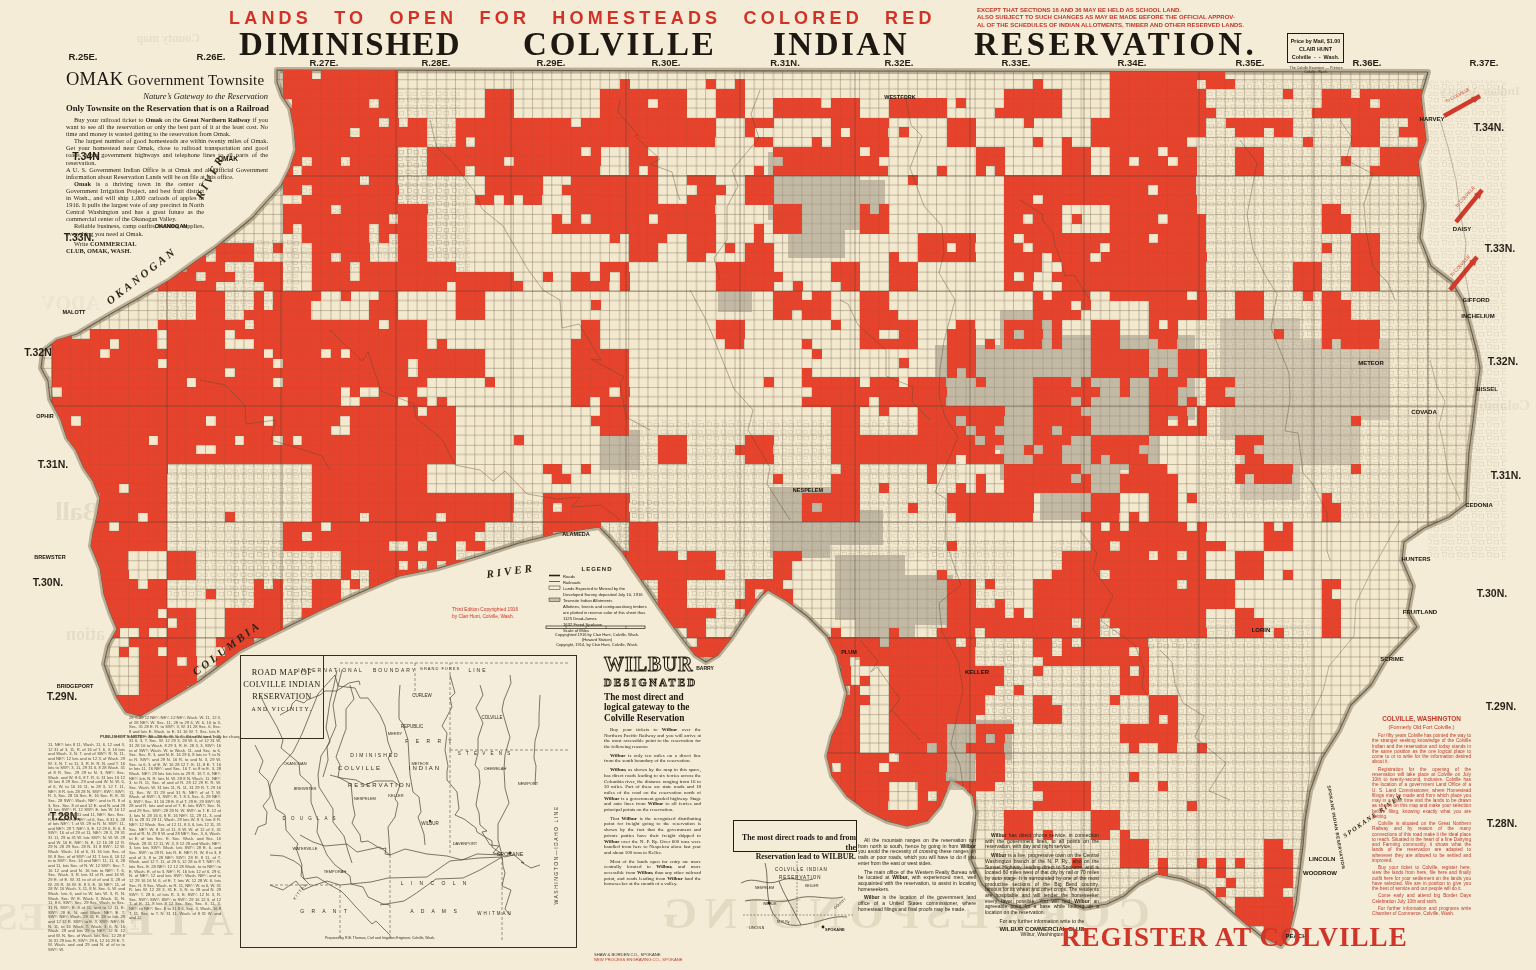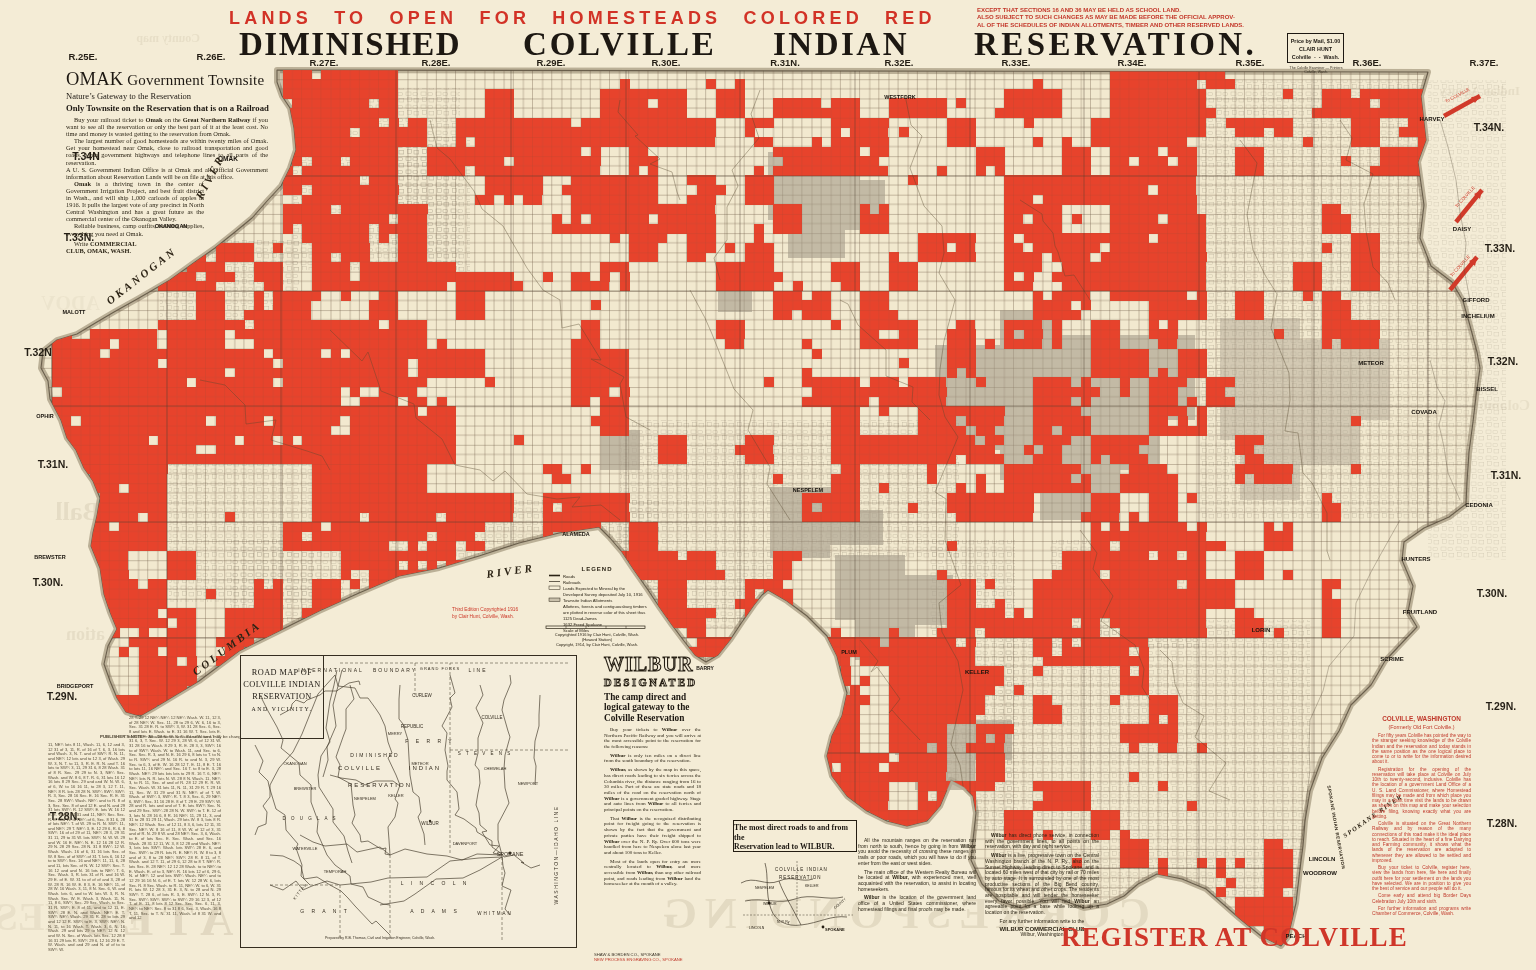--- a/index.html
+++ b/index.html
@@ -212,21 +212,21 @@
     <span class="abs" style="left:239px">DIMINISHED</span>
     <span class="abs" style="left:523px;letter-spacing:2.8px">COLVILLE</span>
     <span class="abs" style="left:773px;letter-spacing:2.5px">INDIAN</span>
     <span class="abs" style="left:974px;letter-spacing:3.4px">RESERVATION.</span>
   </div>
 <div class="abs" style="left:977px;top:7px;width:290px;font-size:6px;line-height:7.3px;font-weight:bold;color:#c3372a">EXCEPT THAT SECTIONS 16 AND 36 MAY BE HELD AS SCHOOL LAND.<br>ALSO SUBJECT TO SUCH CHANGES AS MAY BE MADE BEFORE THE OFFICIAL APPROV-<br>AL OF THE SCHEDULES OF INDIAN ALLOTMENTS, TIMBER AND OTHER RESERVED LANDS.</div>
 <div class="abs tb" style="left:1287px;top:33px;width:57px;height:30px;border:1.6px solid #1d1812;text-align:center;font-weight:bold;font-size:5.4px;line-height:8.4px;padding-top:2.5px">Price by Mail, $1.00<br>CLAIR HUNT<br>Colville &nbsp;-&nbsp; - &nbsp;Wash.</div>
 <div class="abs" style="left:1287px;top:66px;width:58px;font-size:3.6px;line-height:4.2px;color:#3a3226;text-align:center">The Colville Examiner — Printers<br>Colville, Wash.</div>
 <div class="abs ser tb" style="left:66px;top:69px;width:202px">
     <div style="font-size:15px;letter-spacing:0.2px;white-space:nowrap"><span style="font-size:18.5px">OMAK</span> Government Townsite</div>
-    <div style="font-size:8.5px;text-align:left;margin-top:1px">Nature’s Gateway to the Reservation</div>
+    <div style="font-style:italic;font-size:8.5px;text-align:right;margin-top:1px">Nature’s Gateway to the Reservation</div>
     <div style="font-weight:bold;font-size:8.7px;margin-top:2px;white-space:nowrap">Only Townsite on the Reservation that is on a Railroad</div>
     <div class="j" style="font-size:6.4px;line-height:7.1px;margin-top:3px;color:#2c2516">
       <div style="text-indent:8px">Buy your railroad ticket to <b>Omak</b> on the <b>Great Northern Railway</b> if you want to see all the reservation or only the best part of it at the least cost.  No time and money is wasted getting to the reservation from Omak.</div>
       <div style="text-indent:8px">The largest number of good homesteads are within twenty miles of Omak. Get your homestead near Omak, close to railroad transportation and good roads.  Main government highways and telephone lines to all parts of the reservation.</div>
       <div>A U. S. Government Indian Office is at Omak and all Official Government information about Reservation Lands will be on file at this office.</div>
     </div>
     <div class="j" style="font-size:6.4px;line-height:7.1px;width:138px;color:#2c2516">
       <div style="text-indent:8px"><b>Omak</b> is a thriving town in the center of Government Irrigation Project, and best fruit district in Wash., and will ship 1,000 carloads of apples in 1916.  It pulls the largest vote of any precinct in North Central Washington and has a great future as the commercial center of the Okanogan Valley.</div>
       <div style="text-indent:8px">Reliable business, camp outfits, building supplies, everything you need at Omak.</div>
       <div style="margin-top:3px;text-indent:8px">Write <b>COMMERCIAL</b></div>
@@ -319,30 +319,30 @@
       <text x="318" y="200" font-size="5" letter-spacing="1.5" transform="rotate(-90 318 200)" text-anchor="middle">WASHINGTON—IDAHO LINE</text>
       <text x="55" y="245" font-size="4" transform="rotate(-52 55 245)">K I T T A S</text>
     </g>
     <circle cx="270" cy="198" r="1.6" fill="#352d20"></circle>
     <circle cx="190" cy="166" r="1.2" fill="#352d20"></circle>
     <text x="85" y="284" font-size="3.5" fill="#352d20">Prepared by R.B. Thomas, Civil and Irrigation Engineer, Colville, Wash.</text>
   </svg>
 <div class="abs ser" style="left:604px;top:653px;width:97px">
     <div style="font-weight:bold;font-size:20px;letter-spacing:1px;color:#f4eddb;-webkit-text-stroke:1.1px #241d12">WILBUR</div>
     <div style="font-weight:bold;font-size:10.5px;letter-spacing:2.5px;color:#f4eddb;-webkit-text-stroke:0.9px #241d12;margin-top:1px">DESIGNATED</div>
-    <div class="tb" style="font-weight:bold;font-size:9.3px;line-height:10.3px;margin-top:4px">The camp direct and logical gateway to the Colville Reservation</div>
+    <div class="tb" style="font-weight:bold;font-size:9.3px;line-height:10.3px;margin-top:4px">The most direct and logical gateway to the Colville Reservation</div>
     <div class="j" style="font-size:5px;line-height:5.7px;margin-top:4px;color:#2c2516">
       <div style="text-indent:6px">Buy your tickets to <b>Wilbur</b> over the Northern Pacific Railway and you will arrive at the most accessible point to the reservation for the following reasons:</div>
       <div style="text-indent:6px;margin-top:3px"><b>Wilbur</b> is only ten miles on a direct line from the south boundary of the reservation.</div>
       <div style="text-indent:6px;margin-top:3px"><b>Wilbur,</b> as shown by the map in this space, has direct roads leading to six ferries across the Columbia river, the distance ranging from 16 to 30 miles.  Part of these are state roads and 18 miles of the road on the reservation north of <b>Wilbur</b> is a government graded highway.  Stage and auto lines from <b>Wilbur</b> to all ferries and principal points on the reservation.</div>
       <div style="text-indent:6px;margin-top:3px">That <b>Wilbur</b> is the recognized distributing point for freight going to the reservation is shown by the fact that the government and private parties have their freight shipped to <b>Wilbur</b> over the N. P. Ry.  Over 600 tons were handled from here to Nespelem alone last year and about 100 tons to Keller.</div>
       <div style="text-indent:6px;margin-top:3px">Most of the lands open for entry are more centrally located to <b>Wilbur,</b> and more accessible from <b>Wilbur,</b> than any other railroad point, and roads leading from <b>Wilbur</b> land the homeseeker at the mouth of a valley.</div>
     </div>
   </div>
-<div class="abs ser tb" style="left:733px;top:820px;width:124px;height:32px;border:1.1px solid #241d12;text-align:left;font-weight:bold;font-size:7.8px;line-height:9.6px;padding-top:2px">The most direct roads to and from the<br>Reservation lead to WILBUR.</div>
+<div class="abs ser tb" style="left:733px;top:820px;width:124px;height:32px;border:1.1px solid #241d12;text-align:right;font-weight:bold;font-size:7.8px;line-height:9.6px;padding-top:12px">The most direct roads to and from the<br>Reservation lead to WILBUR.</div>
 <svg class="abs" style="left:735px;top:853px" width="125" height="84" viewBox="0 0 125 84">
     <g fill="none" stroke="#40382a" stroke-width="0.7">
       <path d="M6 30C20 22 30 34 44 28C58 22 66 30 78 26"></path>
       <path d="M10 48C28 44 44 52 60 46C76 40 92 48 108 44"></path>
       <path d="M30 10C34 24 30 40 36 56C40 68 52 74 66 72"></path>
       <path d="M66 72C84 70 96 62 112 64"></path>
       <path d="M44 28C48 40 56 52 66 72"></path>
     </g>
     <g stroke="#40382a" stroke-width="0.5" stroke-dasharray="2 1.5" fill="none">
       <path d="M8 62H118M62 8V62"></path>

